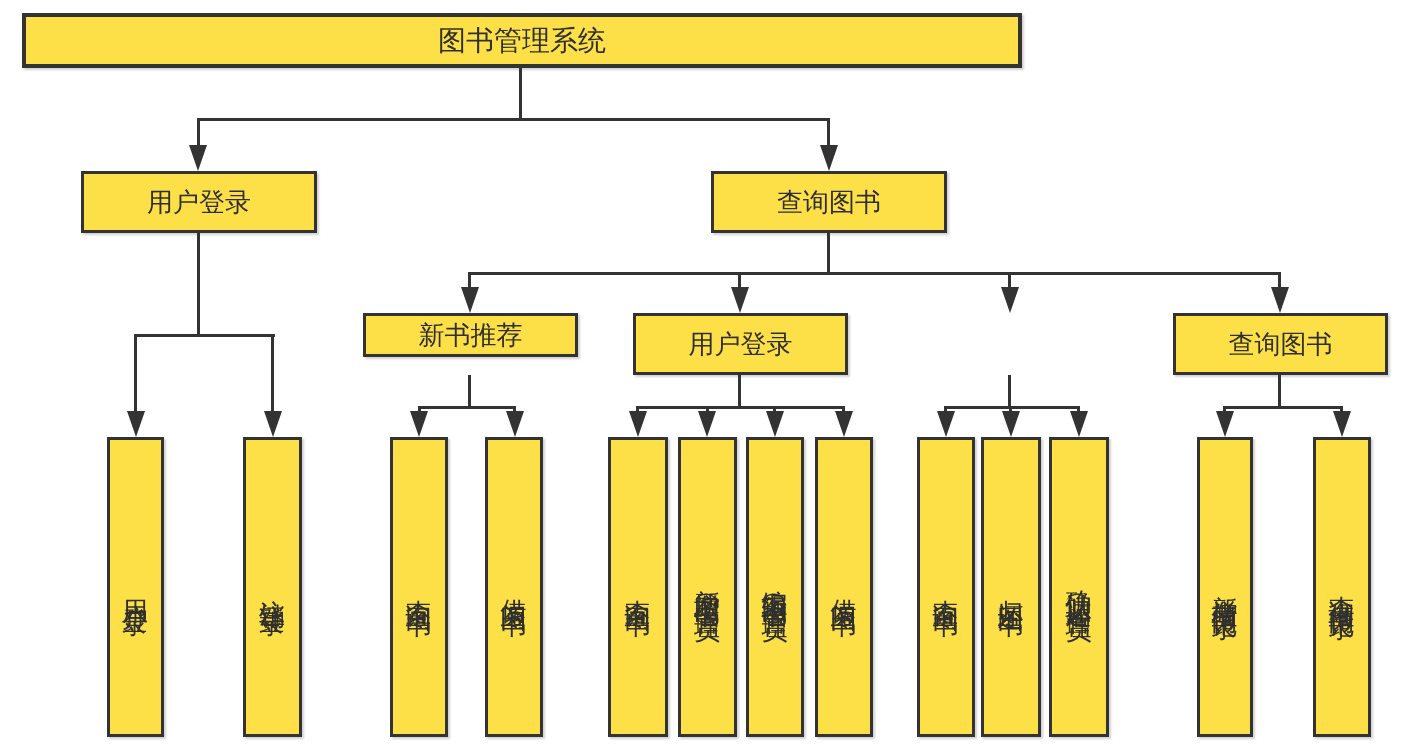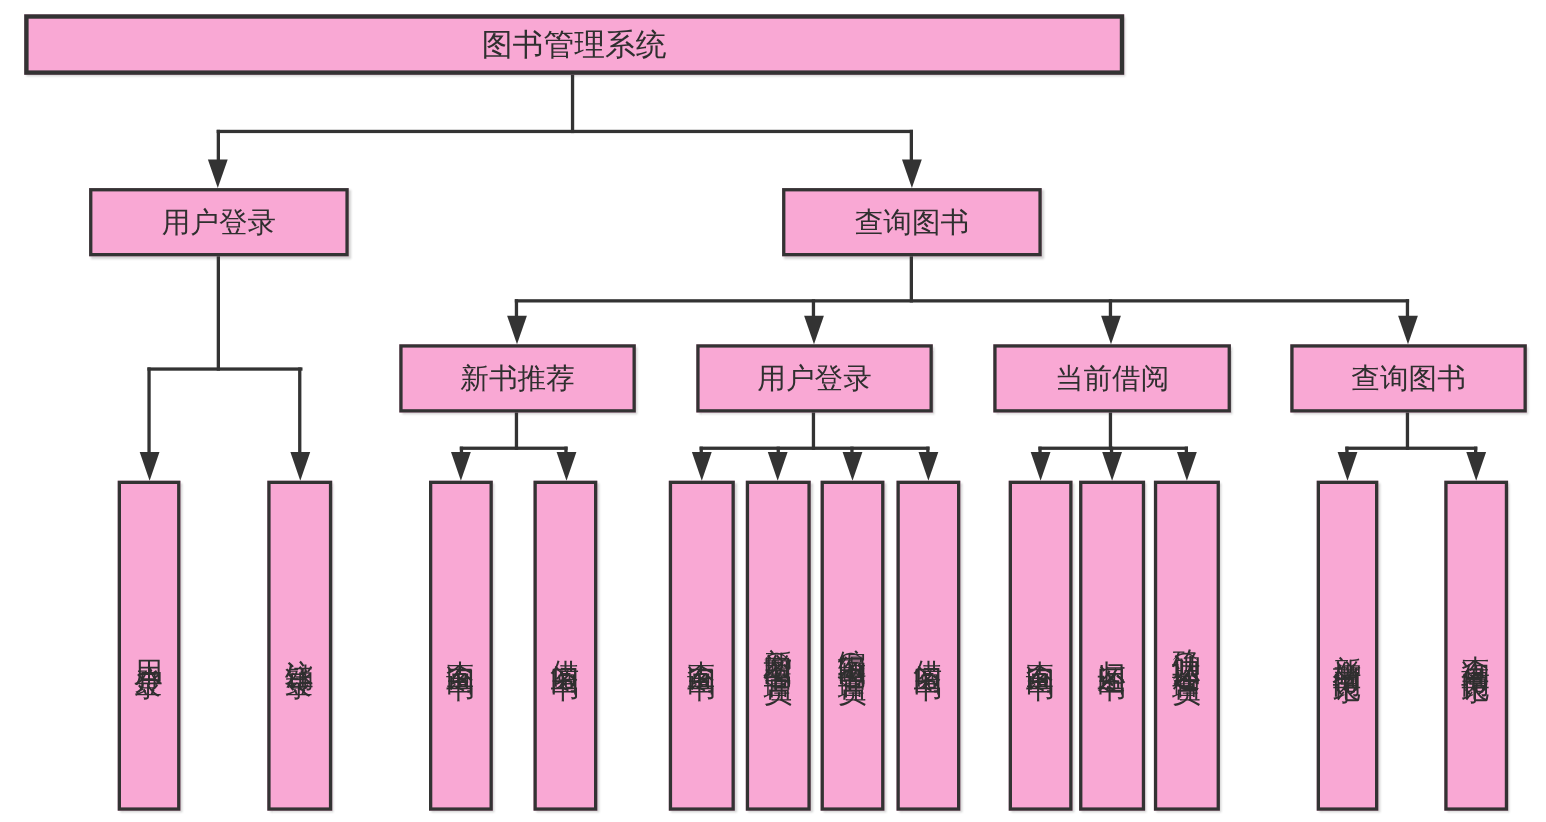--- a/index.html
+++ b/index.html
@@ -1,21 +1,21 @@
 <!DOCTYPE html>
 <html><head>
 <meta charset="utf-8">
 <style>
   html,body{margin:0;padding:0;background:#ffffff;}
   .canvas{
     position:relative;width:1405px;height:747px;background:#ffffff;overflow:hidden;
     font-family:"Liberation Sans","DejaVu Sans",sans-serif;color:#2f2f2f;
   }
   .box{
-    position:absolute;background:#f9a8d4;border:3px solid #333333;box-sizing:border-box;
+    position:absolute;background:#fde047;border:3px solid #333333;box-sizing:border-box;
     display:flex;align-items:center;justify-content:center;
     box-shadow:2px 2px 2px rgba(0,0,0,0.18);
     text-align:center;
   }
   .root-box{border-width:4px;}
   .lbl{font-size:26px;line-height:1;white-space:nowrap;color:#2f2f2f;}
   .root-box .lbl{font-size:28px;}
   .vlbl{
     writing-mode:vertical-rl;text-orientation:mixed;
     font-size:26px;letter-spacing:4px;line-height:1;color:#2f2f2f;white-space:nowrap;
@@ -68,28 +68,25 @@
   <div class="hl" style="left:468px;top:272px;width:813px;"></div>
   <div class="vl" style="left:468px;top:272px;height:20px;"></div>
   <div class="arrow" style="left:461px;top:287px;"></div>
   <div class="vl" style="left:738px;top:272px;height:20px;"></div>
   <div class="arrow" style="left:731px;top:287px;"></div>
   <div class="vl" style="left:1008px;top:272px;height:20px;"></div>
   <div class="arrow" style="left:1001px;top:287px;"></div>
   <div class="vl" style="left:1278px;top:272px;height:20px;"></div>
   <div class="arrow" style="left:1271px;top:287px;"></div>
 
-  <div class="box" style="left:363px;top:313px;width:215px;height:62px;">
+  <div class="box" style="left:363px;top:313px;width:215px;height:44px;">
     <span class="lbl">新书推荐</span>
   </div>
   <div class="box" style="left:633px;top:313px;width:215px;height:62px;">
     <span class="lbl">用户登录</span>
-  </div>
-  <div class="box" style="left:903px;top:313px;width:216px;height:62px;">
-    <span class="lbl">当前借阅</span>
   </div>
   <div class="box" style="left:1173px;top:313px;width:215px;height:62px;">
     <span class="lbl">查询图书</span>
   </div>
 
   <div class="vl" style="left:468px;top:375px;height:34px;"></div>
   <div class="hl" style="left:418px;top:406px;width:98px;"></div>
   <div class="vl" style="left:418px;top:406px;height:9px;"></div>
   <div class="arrow" style="left:410px;top:411px;"></div>
   <div class="vl" style="left:513px;top:406px;height:9px;"></div>

